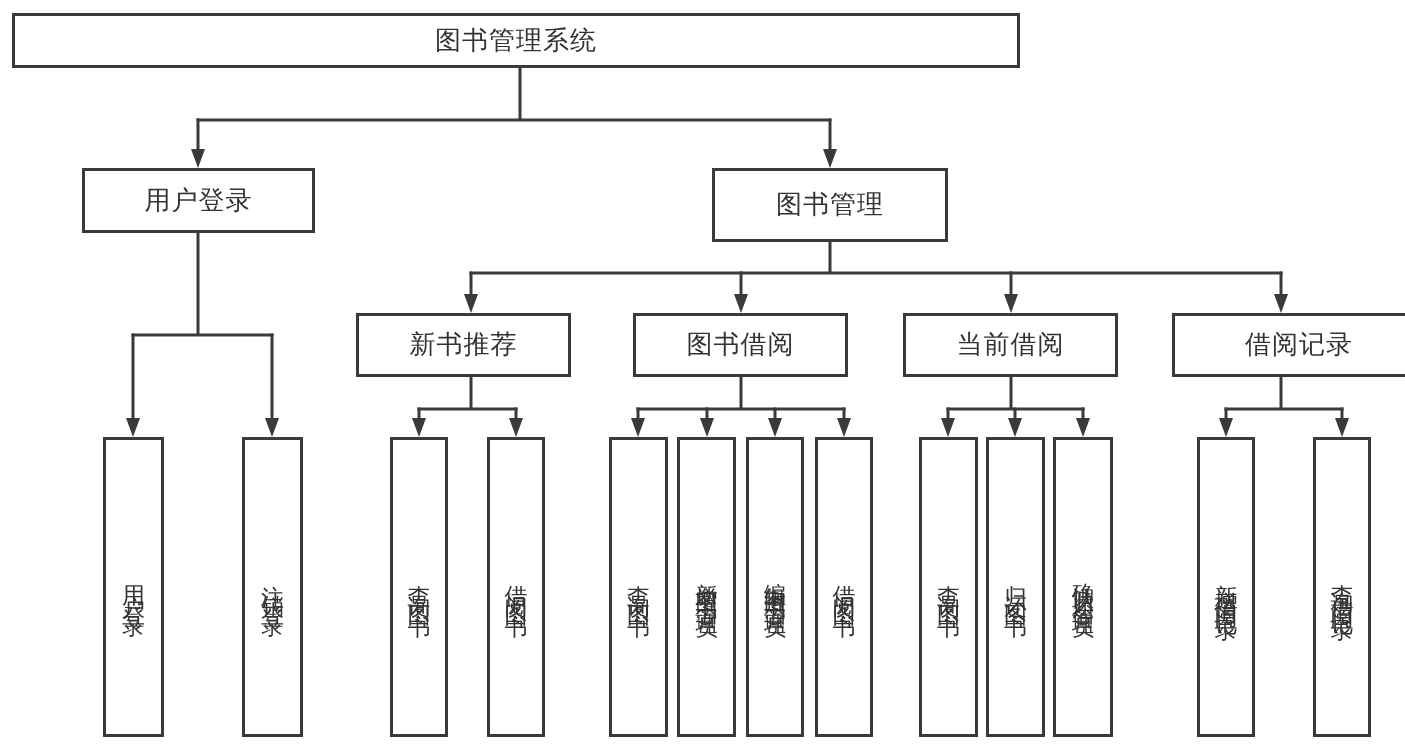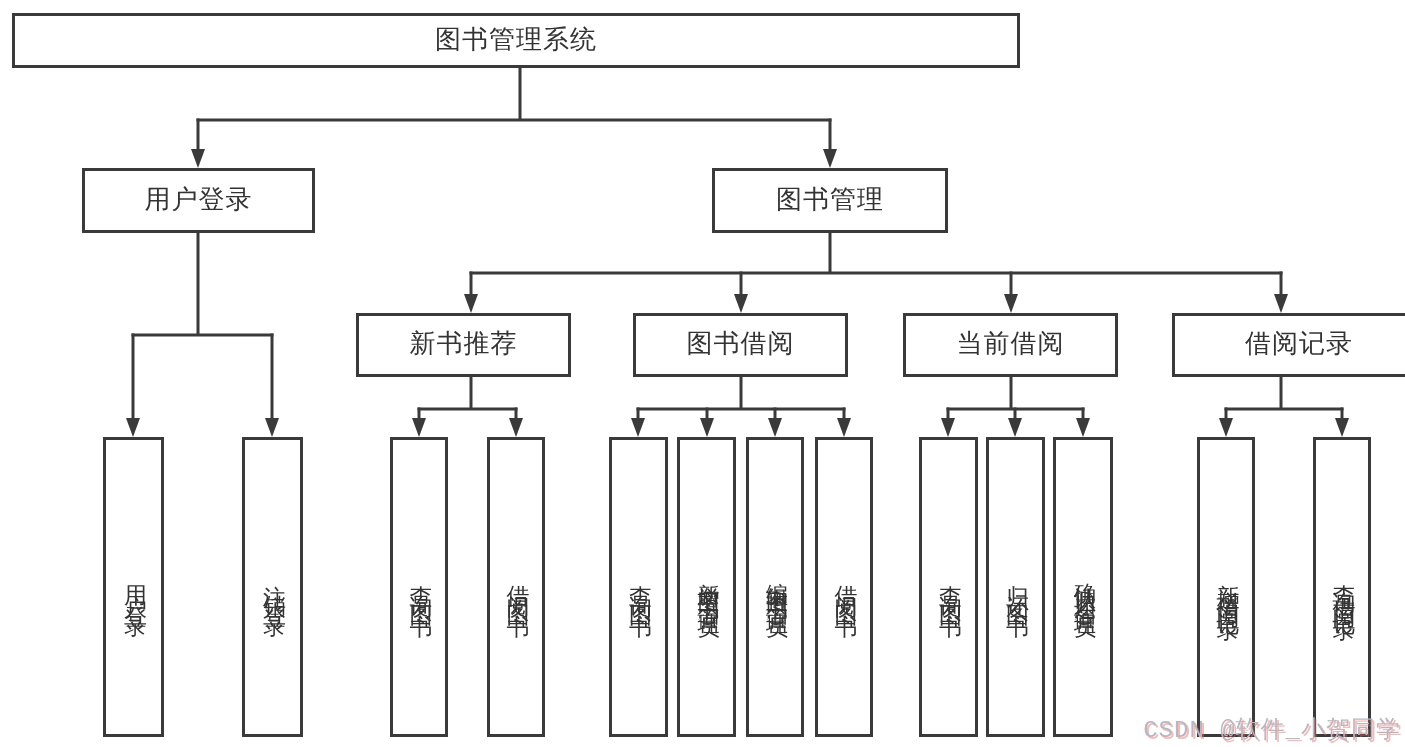--- a/index.html
+++ b/index.html
@@ -8,21 +8,21 @@
     --bg:#ffffff;
     --wm:#b3b9c3;
     --wm-accent:#f46262;
   }
   html,body{margin:0;padding:0;background:var(--bg);}
   .stage{
     position:relative;
     width:1405px;height:747px;
     background:var(--bg);
     overflow:hidden;
-    font-family:Liberation Mono, monospace;
+    font-family:Liberation Serif, serif;
     color:var(--text);
   }
   #connectors{position:absolute;left:0;top:0;}
   #connectors .ln{stroke:var(--line);stroke-width:3;fill:none;}
   #connectors .ar{fill:var(--line);stroke:none;}
   .box{
     position:absolute;
     box-sizing:border-box;
     background:var(--bg);
     border:3px solid var(--line);
@@ -103,21 +103,21 @@
       <polygon class="ar" points="1335,418 1349,418 1342,437"></polygon>
     </svg>
 
   <div class="box" style="left:12px;top:13px;width:1008px;height:55px">
     <span class="h-label">图书管理系统</span>
   </div>
 
   <div class="box" style="left:82px;top:168px;width:233px;height:65px">
     <span class="h-label">用户登录</span>
   </div>
-  <div class="box" style="left:712px;top:168px;width:236px;height:65px">
+  <div class="box" style="left:712px;top:168px;width:236px;height:74px">
     <span class="h-label">图书管理</span>
   </div>
 
   <div class="box" style="left:356px;top:313px;width:215px;height:64px">
     <span class="h-label">新书推荐</span>
   </div>
   <div class="box" style="left:903px;top:313px;width:215px;height:64px">
     <span class="h-label">当前借阅</span>
   </div>
   <div class="box" style="left:633px;top:313px;width:215px;height:64px">
@@ -164,14 +164,13 @@
     <span class="v-label long">确认归还（管理员）</span>
   </div>
 
   <div class="box" style="left:1197px;top:437px;width:58px;height:300px">
     <span class="v-label mid">新增借阅记录</span>
   </div>
   <div class="box" style="left:1313px;top:437px;width:58px;height:300px">
     <span class="v-label mid">查询借阅记录</span>
   </div>
 
-  <div class="watermark">CSDN @软件_小贺同学</div>
 </div>
 
 </body></html>

